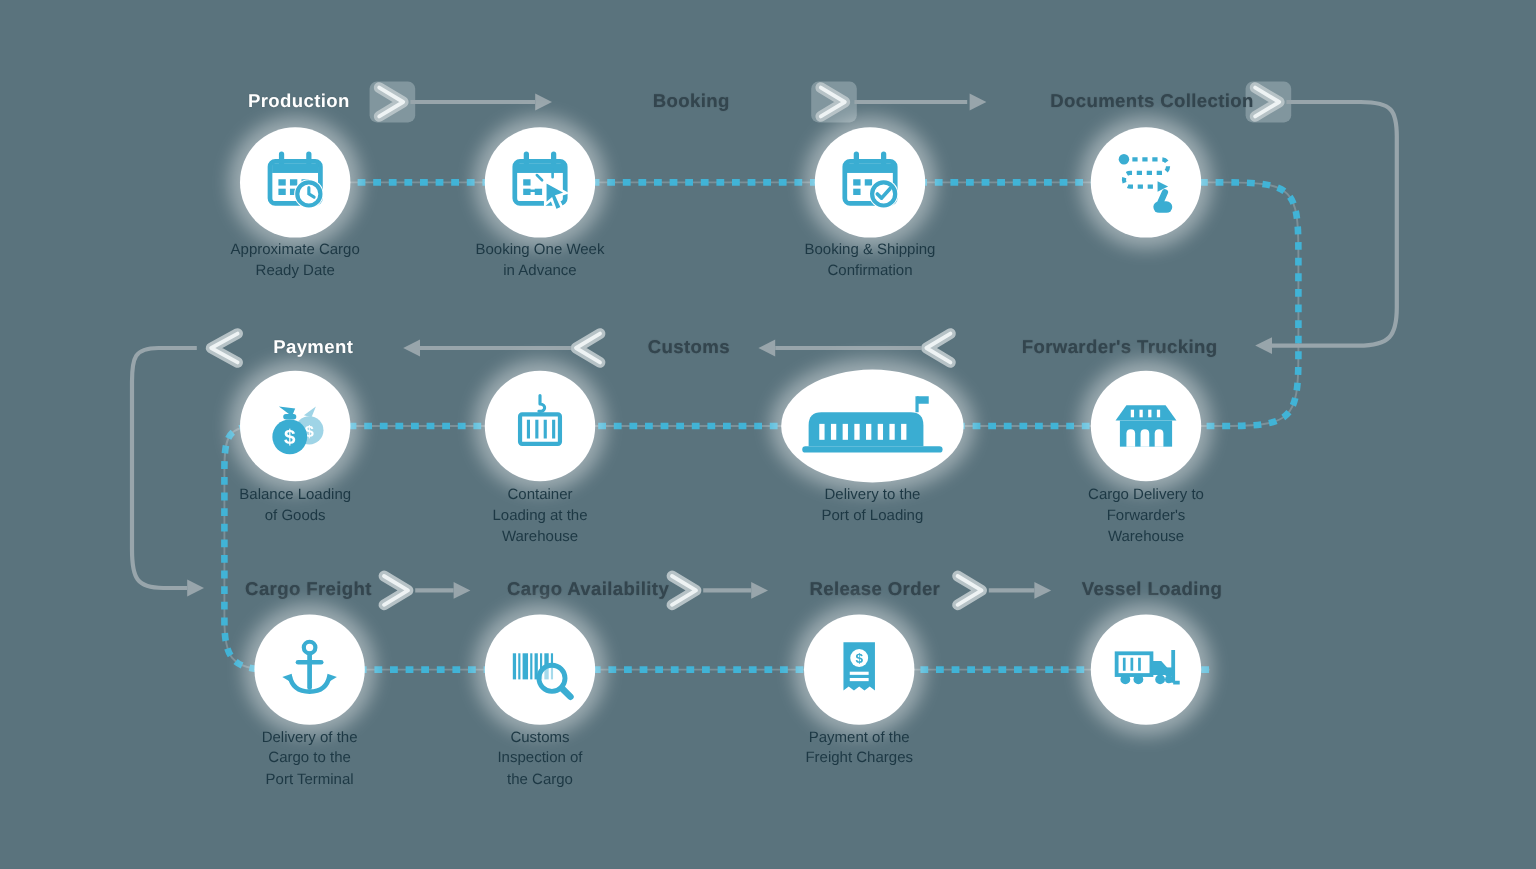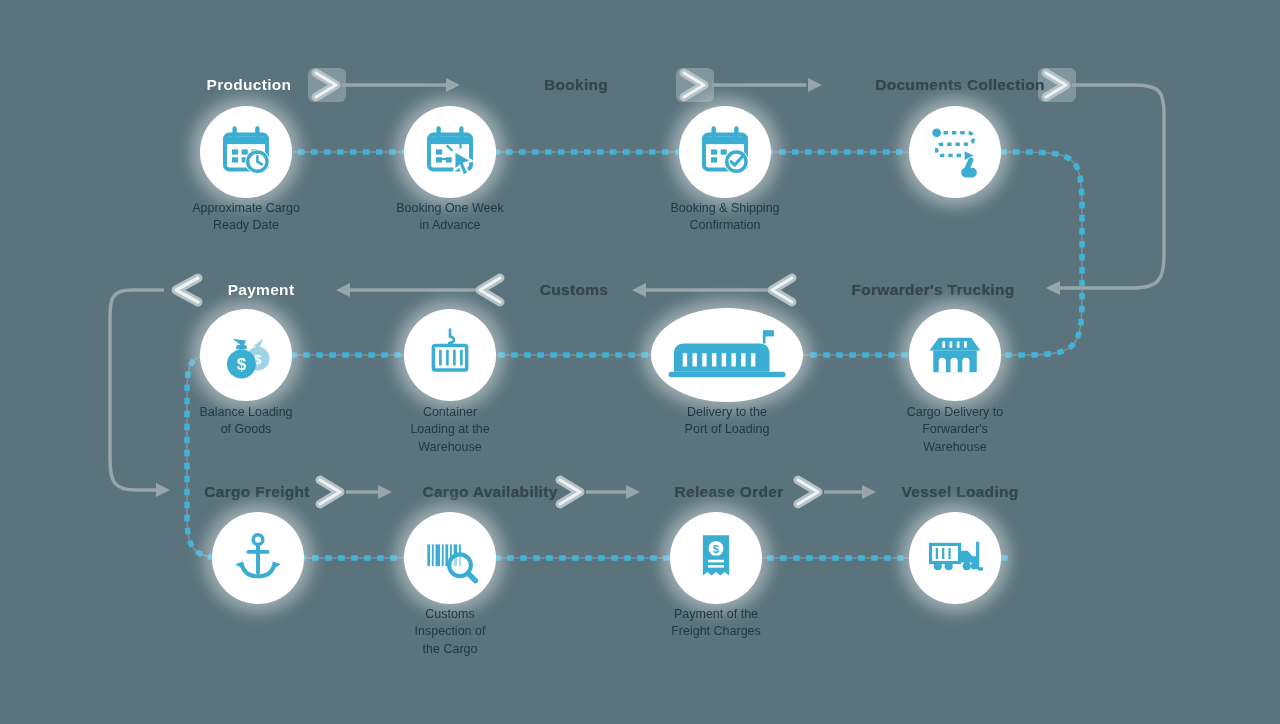--- a/index.html
+++ b/index.html
@@ -247,20 +247,23 @@
   <div class="circle" style="left:212px;top:512px">
     <svg width="56" height="56" viewBox="0 0 64 64">
       <circle cx="32" cy="11" r="5.5" fill="none" stroke="#3aadd2" stroke-width="4"></circle>
       <path d="M32 17v32" stroke="#3aadd2" stroke-width="4.5" stroke-linecap="round"></path>
       <path d="M21 25h22" stroke="#3aadd2" stroke-width="4.5" stroke-linecap="round"></path>
       <path d="M13 38q3 15 19 15t19-15" fill="none" stroke="#3aadd2" stroke-width="4.5"></path>
       <path d="M15 36l-9 3 10 6z" fill="#3aadd2"></path>
       <path d="M49 36l9 3-10 6z" fill="#3aadd2"></path>
     </svg>
   </div>
+  <div class="cap" style="left:258px;top:606px">Delivery of the
+Cargo to the
+Port Terminal</div>
 
   <div class="circle" style="left:404px;top:512px">
     <svg width="58" height="58" viewBox="0 0 64 64">
       <g fill="#3aadd2">
           <rect x="7" y="17" width="3" height="24"></rect>
           <rect x="12" y="17" width="2" height="24"></rect>
           <rect x="16" y="17" width="5" height="24"></rect>
           <rect x="23" y="17" width="2" height="24"></rect>
           <rect x="27" y="17" width="3" height="24"></rect>
           <rect x="32" y="17" width="2" height="24"></rect>

